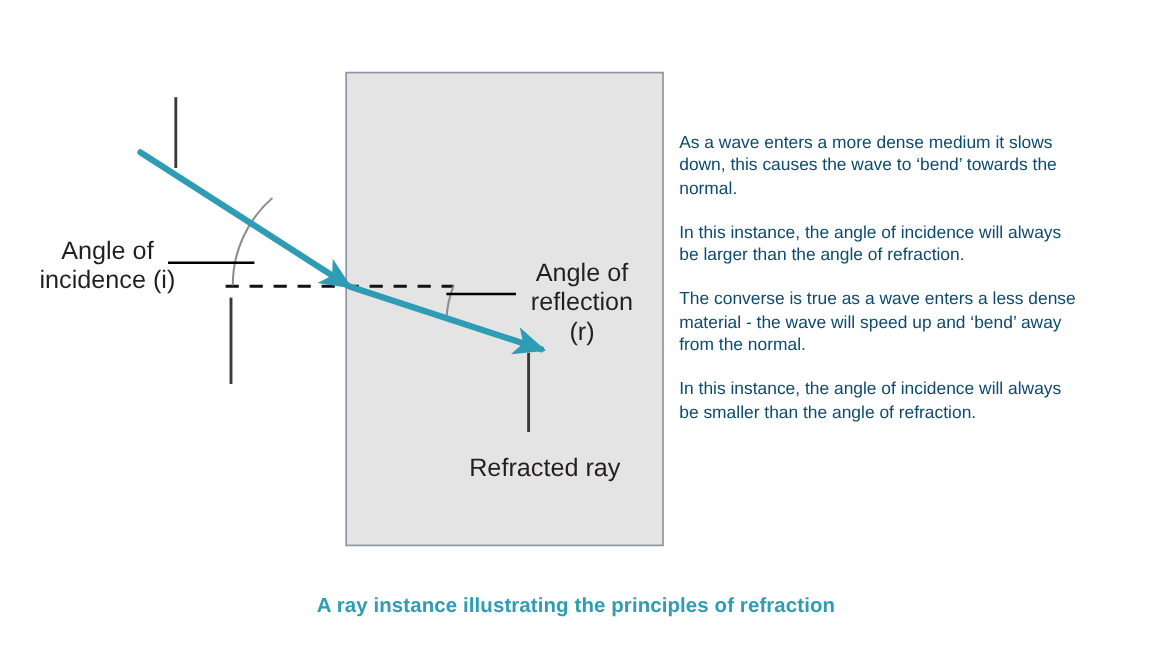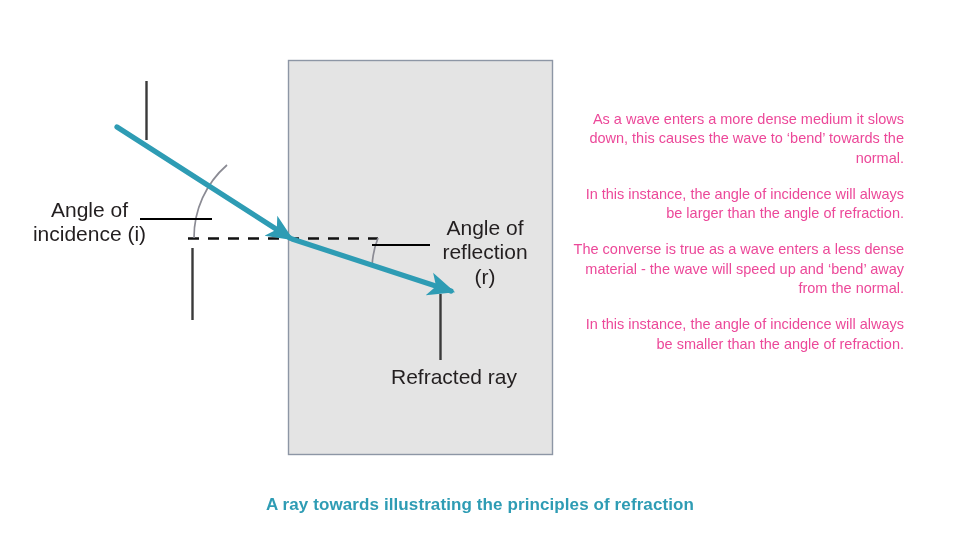--- a/index.html
+++ b/index.html
@@ -52,32 +52,32 @@
     top: 325px;
     width: 140px;
   }
   #label-angle-reflection {
     left: 420px;
     top: 216px;
     width: 130px;
   }
   #label-refracted-ray {
     left: 352px;
-    top: 365px;
+    top: 379px;
     width: 204px;
   }
 
   
   #explanation {
     position: absolute;
     left: 566px;
     top: 110px;
     width: 338px;
-    text-align: right;
-    color: #ec4899;
+    text-align: left;
+    color: #0c4a6e;
     font-size: 14.5px;
     line-height: 1.33;
   }
   #explanation p {
     margin: 0 0 17px 0;
   }
   #explanation p:last-child {
     margin-bottom: 0;
   }
 
@@ -144,15 +144,15 @@
 
   <div class="diagram-label" id="label-refracted-ray">Refracted ray</div>
 
   <div id="explanation">
     <p>As a wave enters a more dense medium it slows down, this causes the wave to ‘bend’ towards the normal.</p>
     <p>In this instance, the angle of incidence will always be larger than the angle of refraction.</p>
     <p>The converse is true as a wave enters a less dense material - the wave will speed up and ‘bend’ away from the normal.</p>
     <p>In this instance, the angle of incidence will always be smaller than the angle of refraction.</p>
   </div>
 
-  <div id="caption">A ray towards illustrating the principles of refraction</div>
+  <div id="caption">A ray instance illustrating the principles of refraction</div>
 
 </div>
 
 </body></html>

